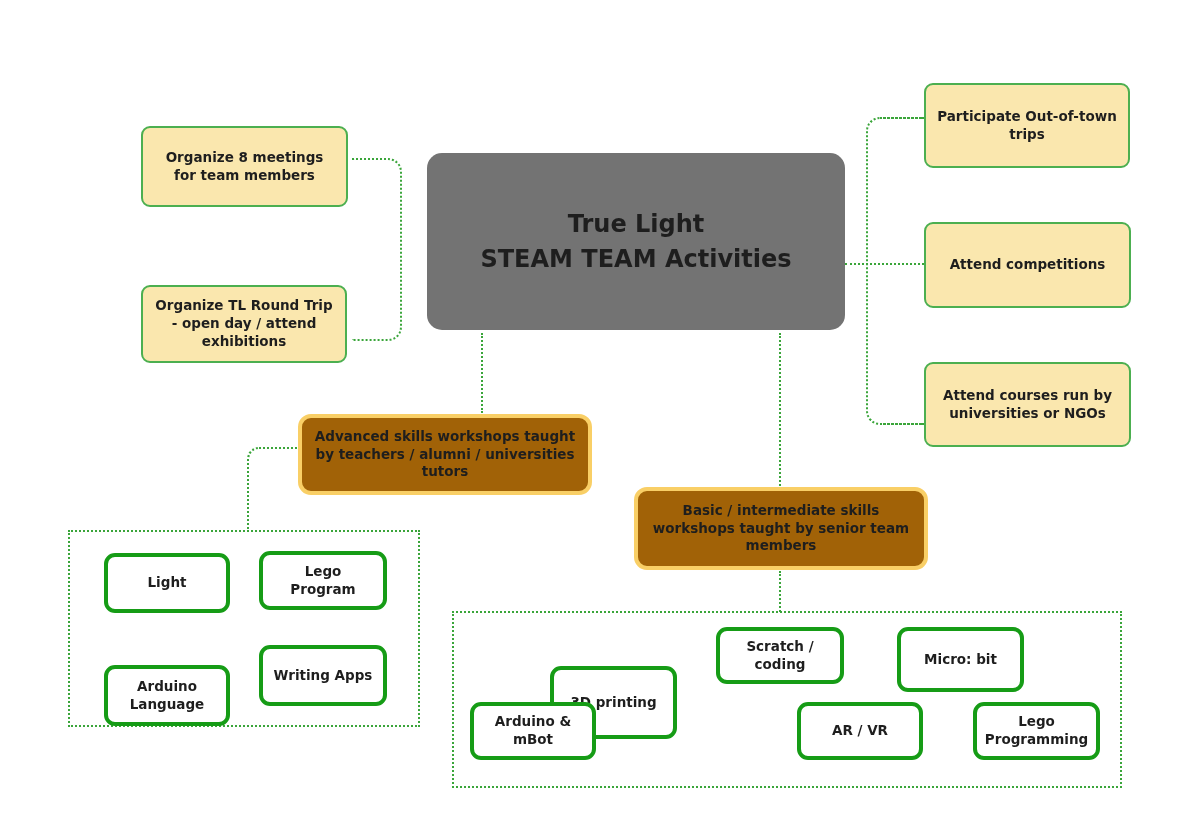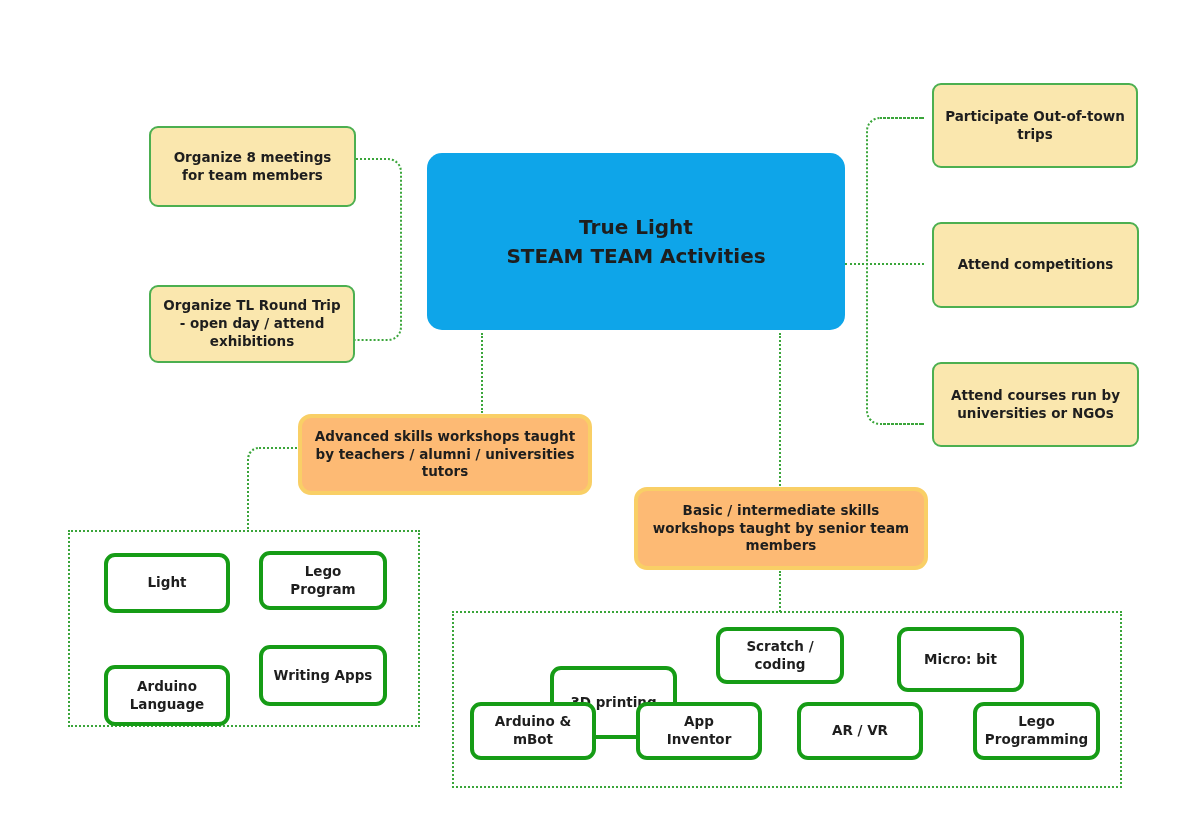--- a/index.html
+++ b/index.html
@@ -5,23 +5,23 @@
   html,body{margin:0;padding:0;background:#ffffff;}
   .canvas{
     position:relative;width:1200px;height:826px;background:#ffffff;overflow:hidden;
     font-family:"DejaVu Sans","Liberation Sans",sans-serif;color:#1e1e1e;
   }
   .node{
     position:absolute;display:flex;align-items:center;justify-content:center;
     text-align:center;font-weight:700;font-size:13.5px;line-height:1.32;
     box-sizing:border-box;padding:6px 10px;
   }
-  .node-yellow{background:#fae7ae;border:2px solid #4caf50;border-radius:9px;margin-left:8px;}
-  .node-central{background:#0ea5e9;border:none;border-radius:15px;font-size:20px;line-height:1.45;}
-  .node-white-yellow{background:#fdba74;border:4px solid #f9cf66;border-radius:13px;}
+  .node-yellow{background:#fae7ae;border:2px solid #4caf50;border-radius:9px;}
+  .node-central{background:#737373;border:none;border-radius:15px;font-size:24px;line-height:1.45;}
+  .node-white-yellow{background:#a16207;border:4px solid #f9cf66;border-radius:13px;}
   .node-white-green{background:#ffffff;border:4px solid #169c16;border-radius:11px;}
   .dashed-box{position:absolute;border:2px dotted #3aa53a;box-sizing:border-box;}
   .conn{position:absolute;box-sizing:border-box;}
   .conn-left-bracket{border-top:2px dotted #3aa53a;border-right:2px dotted #3aa53a;border-bottom:2px dotted #3aa53a;border-radius:0 14px 14px 0;}
   .conn-right-bracket{border-top:2px dotted #3aa53a;border-left:2px dotted #3aa53a;border-bottom:2px dotted #3aa53a;border-radius:14px 0 0 14px;}
   .conn-h{border-top:2px dotted #3aa53a;}
   .conn-v{border-left:2px dotted #3aa53a;}
   .conn-elbow-tl{border-top:2px dotted #3aa53a;border-left:2px dotted #3aa53a;border-radius:12px 0 0 0;}
 </style>
 </head>
@@ -91,23 +91,20 @@
   </div>
   <div class="node node-white-green" style="left:716px;top:627px;width:128px;height:57px;">
     <span>Scratch / coding</span>
   </div>
   <div class="node node-white-green" style="left:897px;top:627px;width:127px;height:65px;">
     <span>Micro: bit</span>
   </div>
   <div class="node node-white-green" style="left:470px;top:702px;width:126px;height:58px;">
     <span>Arduino &amp; mBot</span>
   </div>
-  <div class="node node-white-green" style="left:636px;top:702px;width:126px;height:58px;">
-    <span>App Inventor</span>
-  </div>
   <div class="node node-white-green" style="left:797px;top:702px;width:126px;height:58px;">
     <span>AR / VR</span>
   </div>
   <div class="node node-white-green" style="left:973px;top:702px;width:127px;height:58px;">
     <span>Lego Programming</span>
   </div>
 
 </div>
 
 </body></html>

